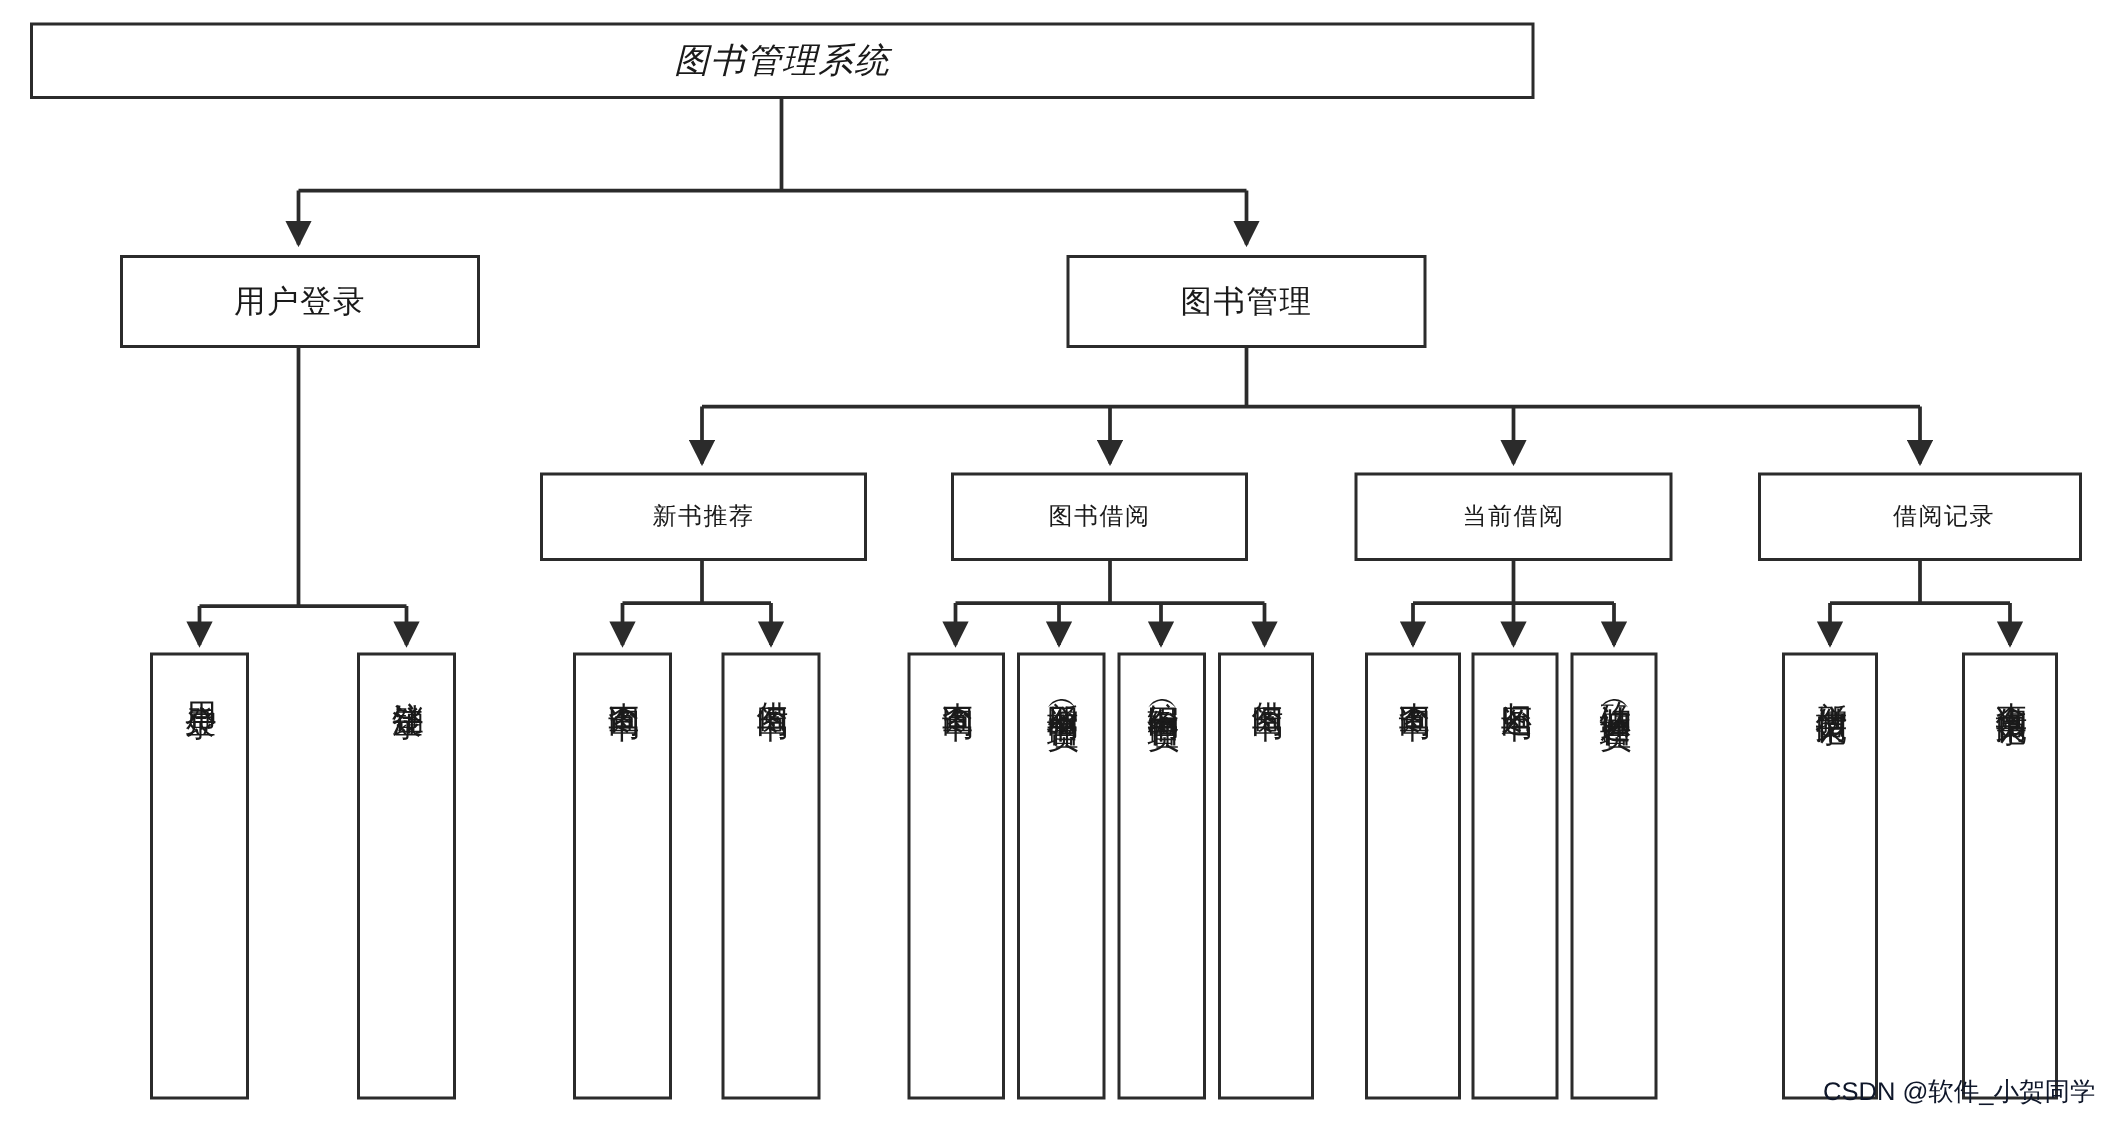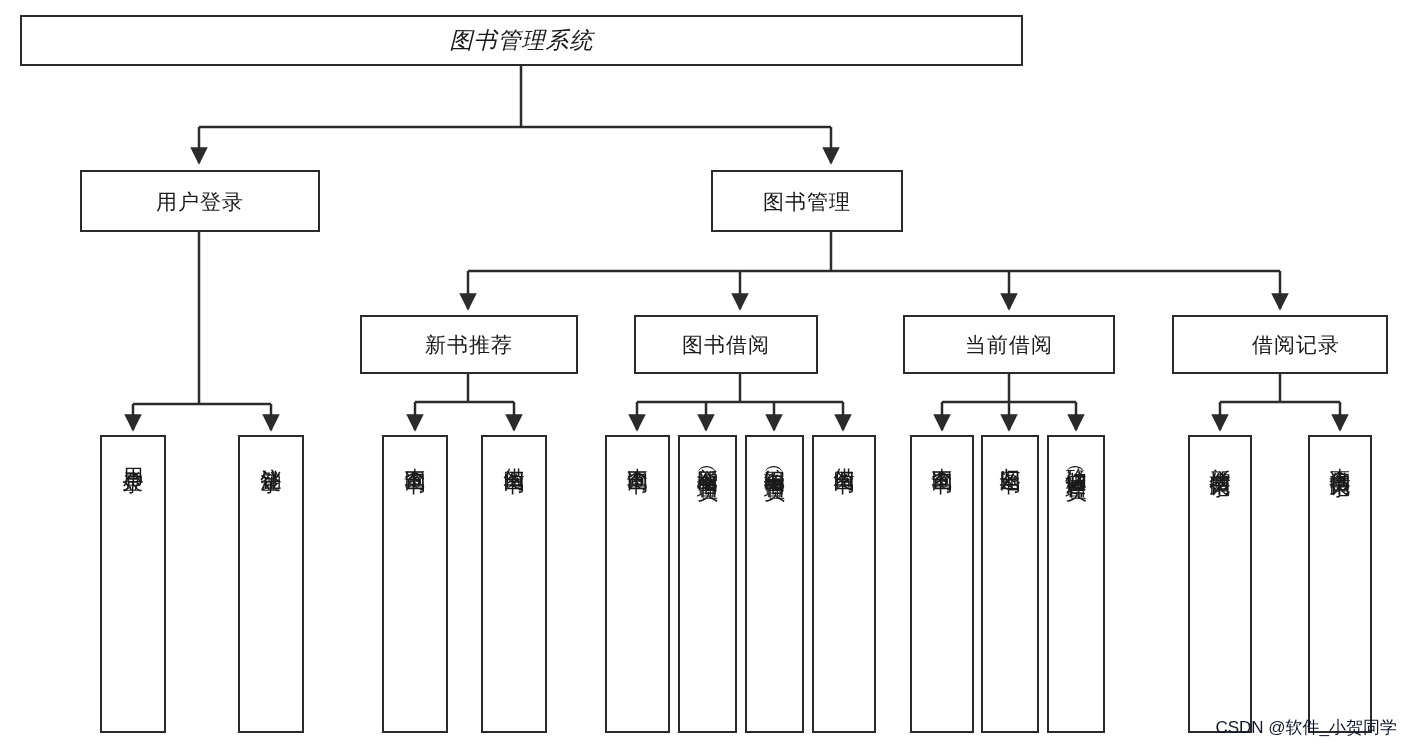--- a/index.html
+++ b/index.html
@@ -37,21 +37,21 @@
     z-index: 2;
   }
   .node.root {
     font-size: 23px;
     font-style: italic;
   }
   .node.lvl2 {
     font-size: 21px;
   }
   .node.lvl3 {
-    font-size: 21px;
+    font-size: 16px;
   }
   .node.leaf {
     font-size: 21px;
     padding: 14px 0;
     align-items: flex-start;
   }
   .vtext {
     writing-mode: vertical-rl;
     text-orientation: upright;
     line-height: 1.05;
@@ -129,29 +129,29 @@
   </svg>
 
   <div class="node root" style="left:20px; top:15px; width:1003px; height:51px;">
     <span class="htext">图书管理系统</span>
   </div>
 
   <div class="node lvl2" style="left:80px; top:170px; width:240px; height:62px;">
     <span class="htext">用户登录</span>
   </div>
 
-  <div class="node lvl2" style="left:711px; top:170px; width:192px; height:62px;">
+  <div class="node lvl2" style="left:711px; top:170px; width:240px; height:62px;">
     <span class="htext">图书管理</span>
   </div>
 
   <div class="node lvl3" style="left:360px; top:315px; width:218px; height:59px;">
     <span class="htext">新书推荐</span>
   </div>
 
-  <div class="node lvl3" style="left:634px; top:315px; width:184px; height:59px;">
+  <div class="node lvl3" style="left:634px; top:315px; width:198px; height:59px;">
     <span class="htext">图书借阅</span>
   </div>
 
   <div class="node lvl3" style="left:903px; top:315px; width:212px; height:59px;">
     <span class="htext">当前借阅</span>
   </div>
 
   <div class="node lvl3" style="left:1172px; top:315px; width:216px; height:59px;padding-left:32px;">
     <span class="htext">借阅记录</span>
   </div>

